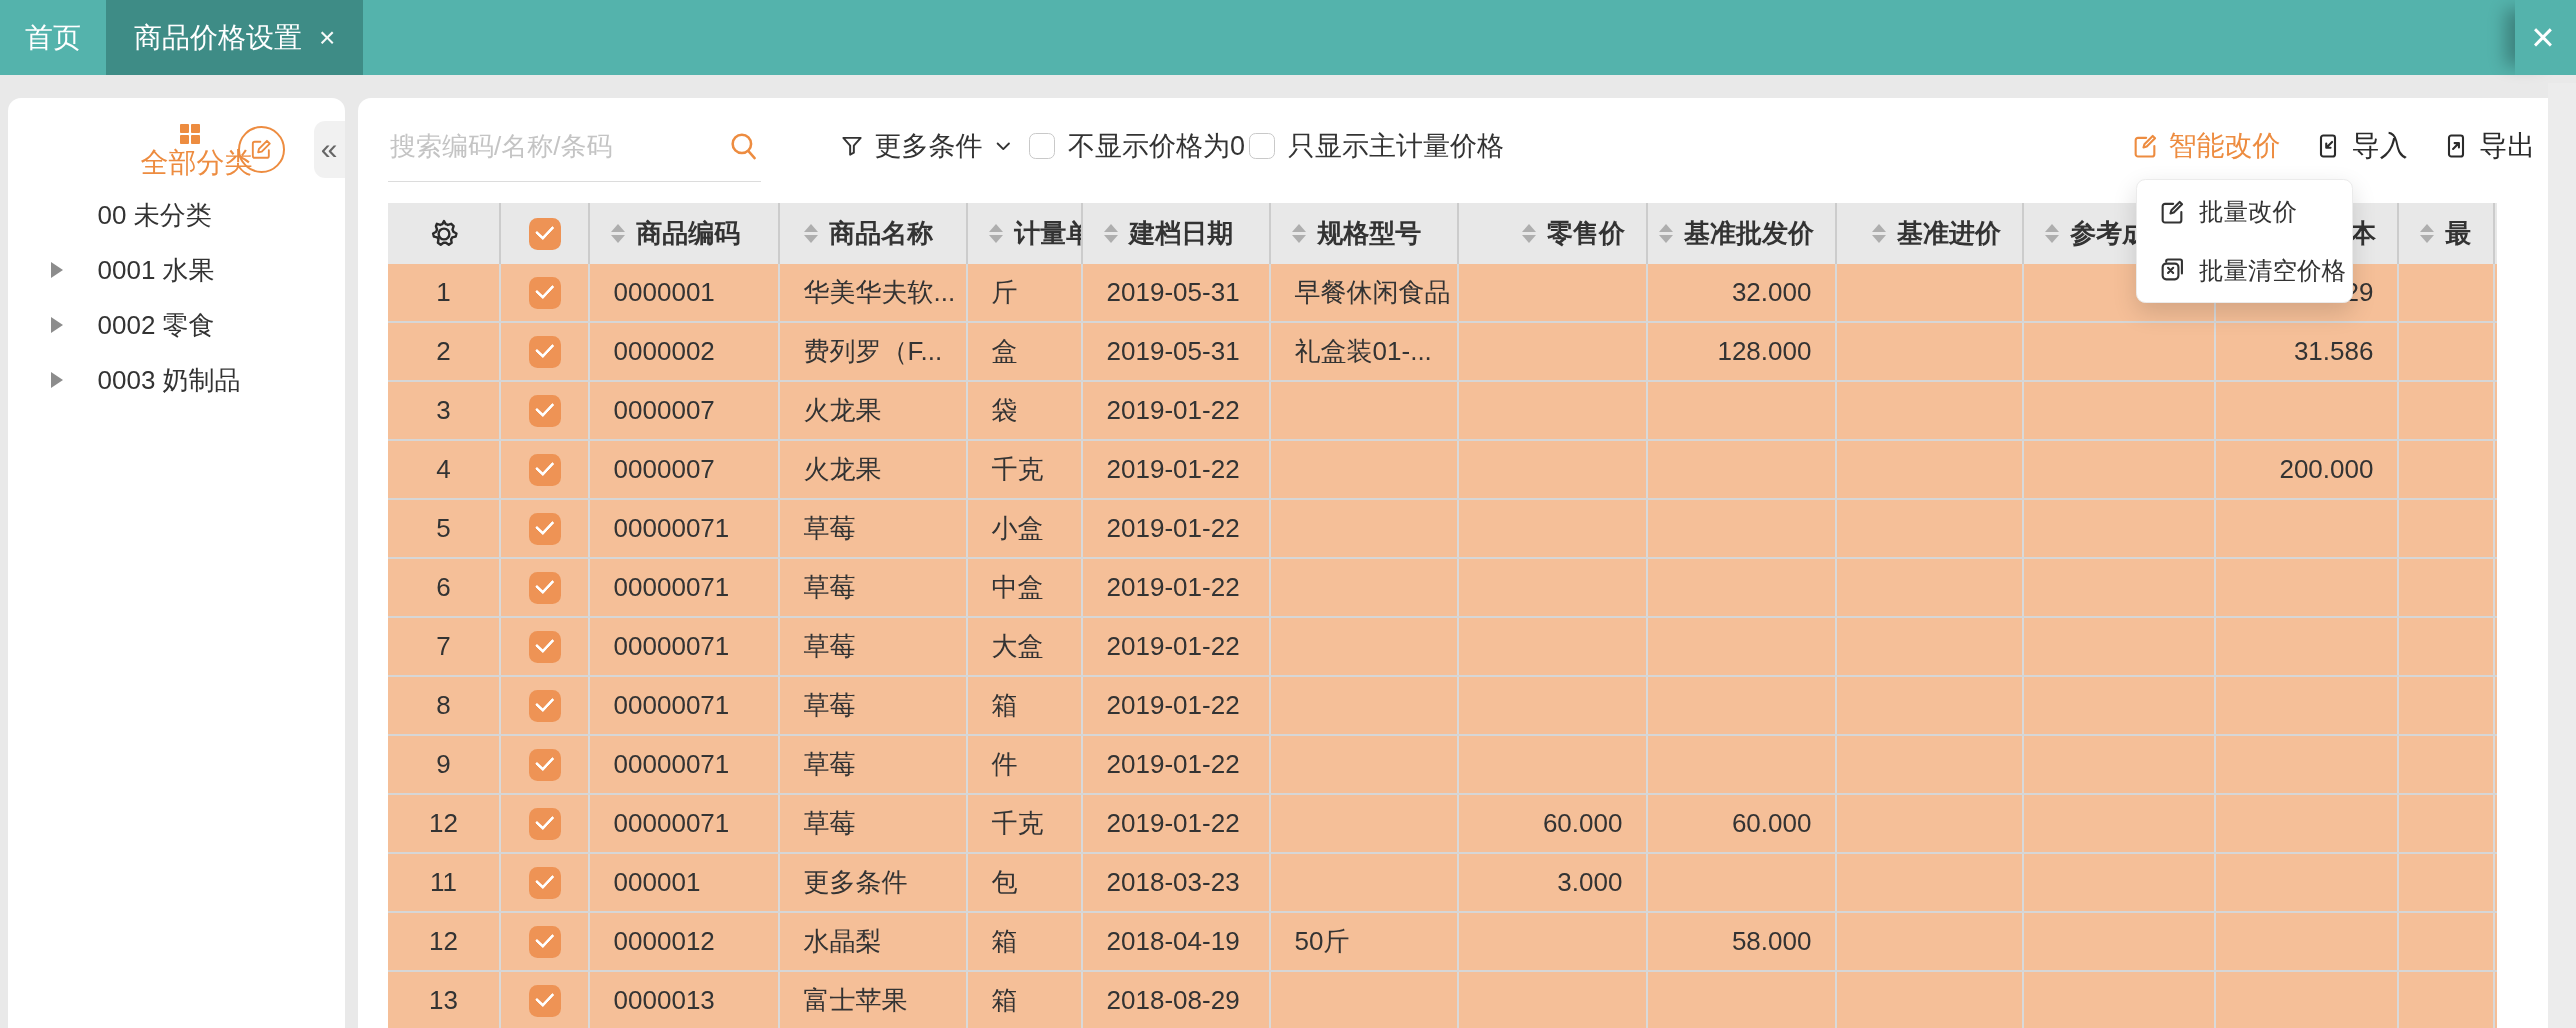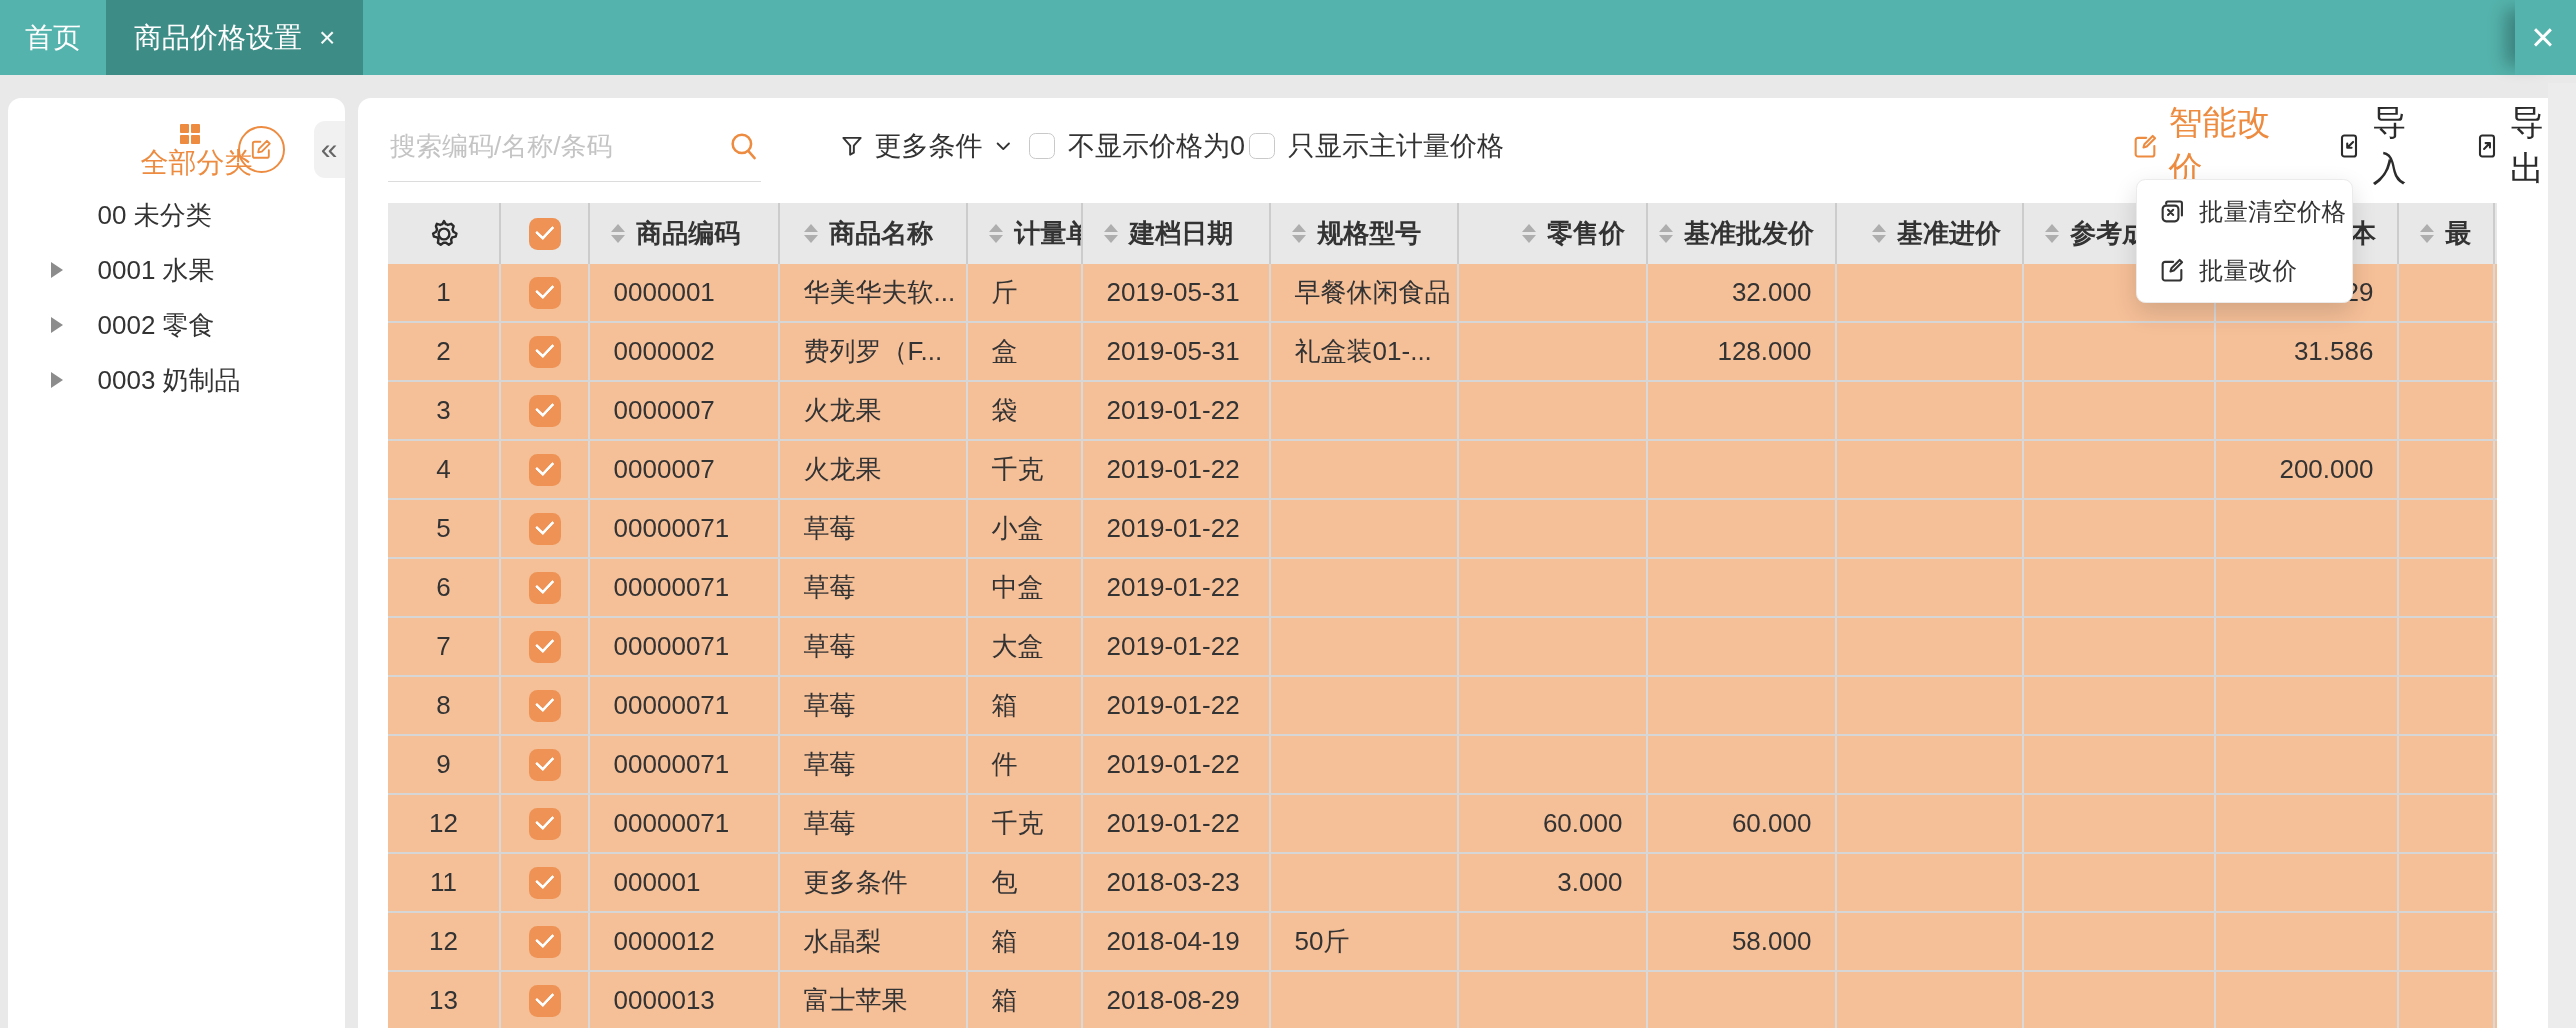--- a/index.html
+++ b/index.html
@@ -36,21 +36,21 @@
   
   .search{position:absolute;left:388px;top:111px;width:373px;height:70px;border-bottom:1.9px solid #dcdcdc;
           display:flex;align-items:center;z-index:2;}
   .search input{flex:1;border:none;outline:none;background:transparent;font-size:26px;color:#a21caf;
                 font-family:"Liberation Sans","DejaVu Sans",sans-serif;}
   .search input::placeholder{color:#c4c4c4;}
   .more{position:absolute;left:839px;top:111px;height:70px;display:flex;align-items:center;gap:9.4px;font-size:27px;color:#333;cursor:pointer;z-index:2;}
   .chk{position:absolute;top:111px;height:70px;display:flex;align-items:center;gap:13px;font-size:27px;color:#333;cursor:pointer;z-index:2;}
   .chk.c1{left:1029px;} .chk.c2{left:1249px;}
   .cbx-empty{width:26px;height:26px;border:1.9px solid #c9c9c9;border-radius:6.6px;background:#fff;box-sizing:border-box;}
-  .toolbar-right{position:absolute;left:2131px;top:111px;height:70px;display:flex;align-items:center;gap:34px;font-size:34px;z-index:2;}
+  .toolbar-right{position:absolute;left:2131px;top:111px;height:70px;display:flex;align-items:center;gap:34px;font-size:28px;z-index:2;}
   .tbtn{display:flex;align-items:center;gap:9.4px;cursor:pointer;color:#2b2b2b;}
   .tbtn.orange{color:#ed8c40;}
 
   
   .thead{position:absolute;left:388px;top:203px;width:2109px;height:61px;display:flex;background:#e8e8e8;z-index:2;}
   .th{box-sizing:border-box;height:61px;border-right:2.8px solid #cccccc;display:flex;align-items:center;
       padding:0 21px;font-weight:700;font-size:26px;color:#333;overflow:hidden;white-space:nowrap;cursor:pointer;}
   .th.center{justify-content:center;padding:0;}
   .th.right{justify-content:flex-end;}
   .tbody{position:absolute;left:388px;top:264px;width:2109px;z-index:2;}
@@ -489,29 +489,29 @@
         <div class="td right" style="width: 187px;"></div>
         <div class="td right" style="width: 192px;"></div>
         <div class="td right" style="width: 183px;"></div>
         <div class="td left" style="width: 96px;"></div>
       </div>
     </div>
 
   <div class="menu" id="menu">
       <div class="menu-item">
         <svg class="ic" width="28" height="28" viewBox="0 0 24 24" fill="none" stroke="#333" stroke-width="1.8" stroke-linecap="round" stroke-linejoin="round">
+          <path d="M20 12v7a2 2 0 0 1-2 2H6a2 2 0 0 1-2-2V7a2 2 0 0 1 2-2h7"></path>
+          <path d="M18.6 3.4l2 2L13.5 12.5l-2.8.8.8-2.8z"></path>
+        </svg>
+        <span>批量改价</span>
+      </div>
+      <div class="menu-item">
+        <svg class="ic" width="28" height="28" viewBox="0 0 24 24" fill="none" stroke="#333" stroke-width="1.8" stroke-linecap="round" stroke-linejoin="round">
           <path d="M7 5V4.5A1.5 1.5 0 0 1 8.5 3H19a1.5 1.5 0 0 1 1.5 1.5V15"></path>
           <rect x="4" y="6.5" width="13.5" height="13.5" rx="3"></rect>
           <path d="M8.6 10.1l4.4 4.4M13 10.1l-4.4 4.4"></path>
         </svg>
         <span>批量清空价格</span>
       </div>
-      <div class="menu-item">
-        <svg class="ic" width="28" height="28" viewBox="0 0 24 24" fill="none" stroke="#333" stroke-width="1.8" stroke-linecap="round" stroke-linejoin="round">
-          <path d="M20 12v7a2 2 0 0 1-2 2H6a2 2 0 0 1-2-2V7a2 2 0 0 1 2-2h7"></path>
-          <path d="M18.6 3.4l2 2L13.5 12.5l-2.8.8.8-2.8z"></path>
-        </svg>
-        <span>批量改价</span>
-      </div>
     </div>
 
 </div>
 
 
 </body></html>

